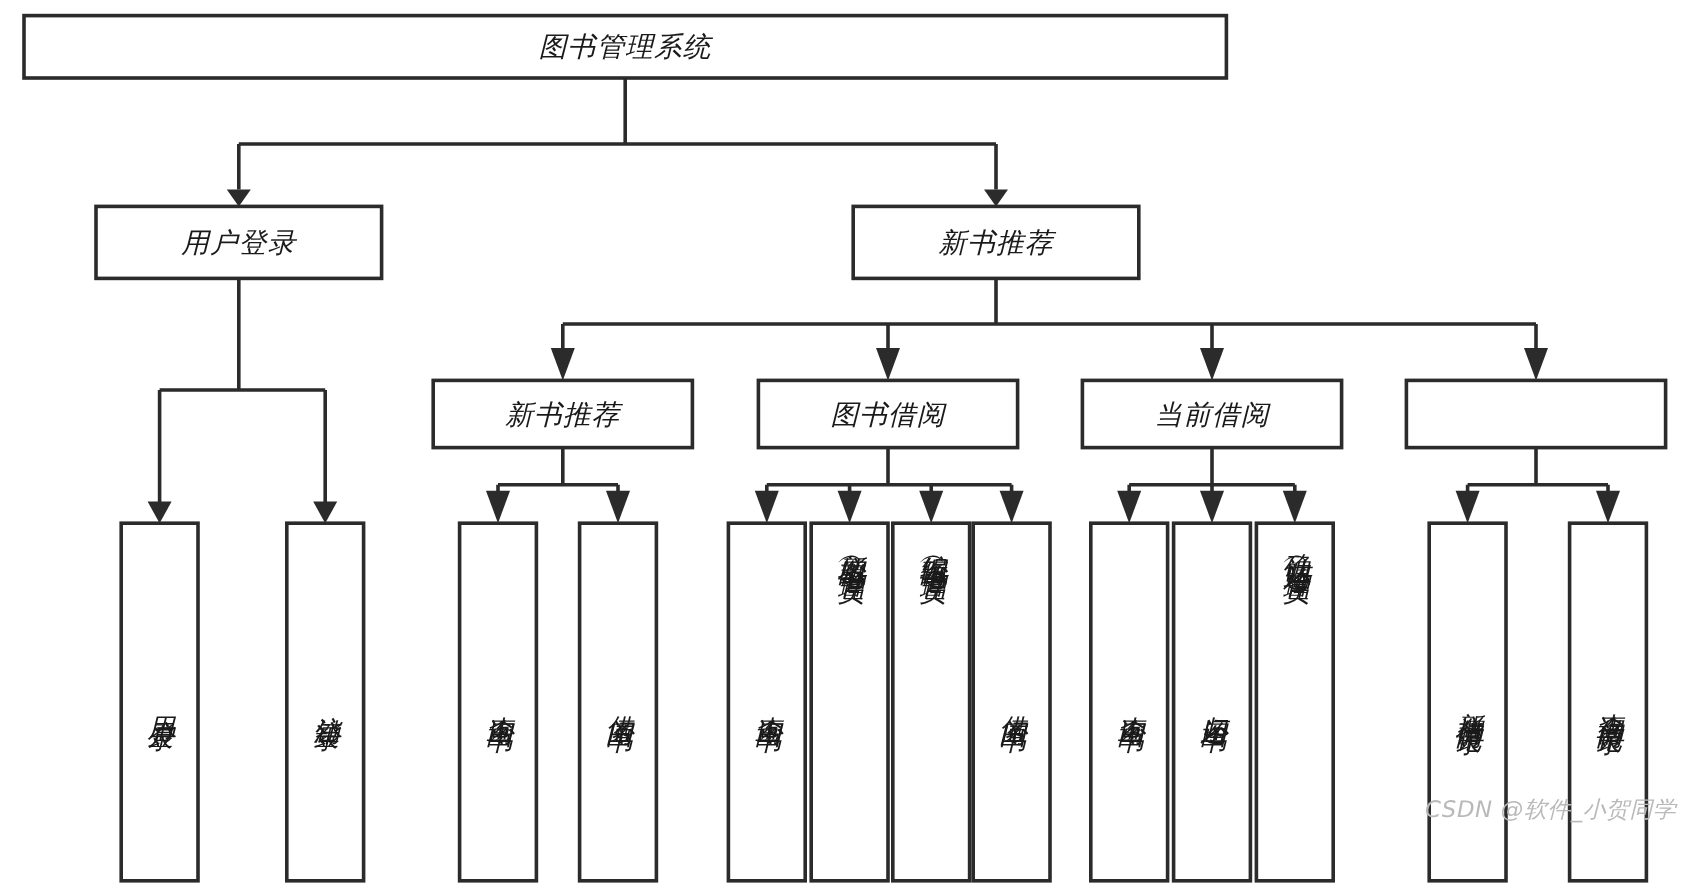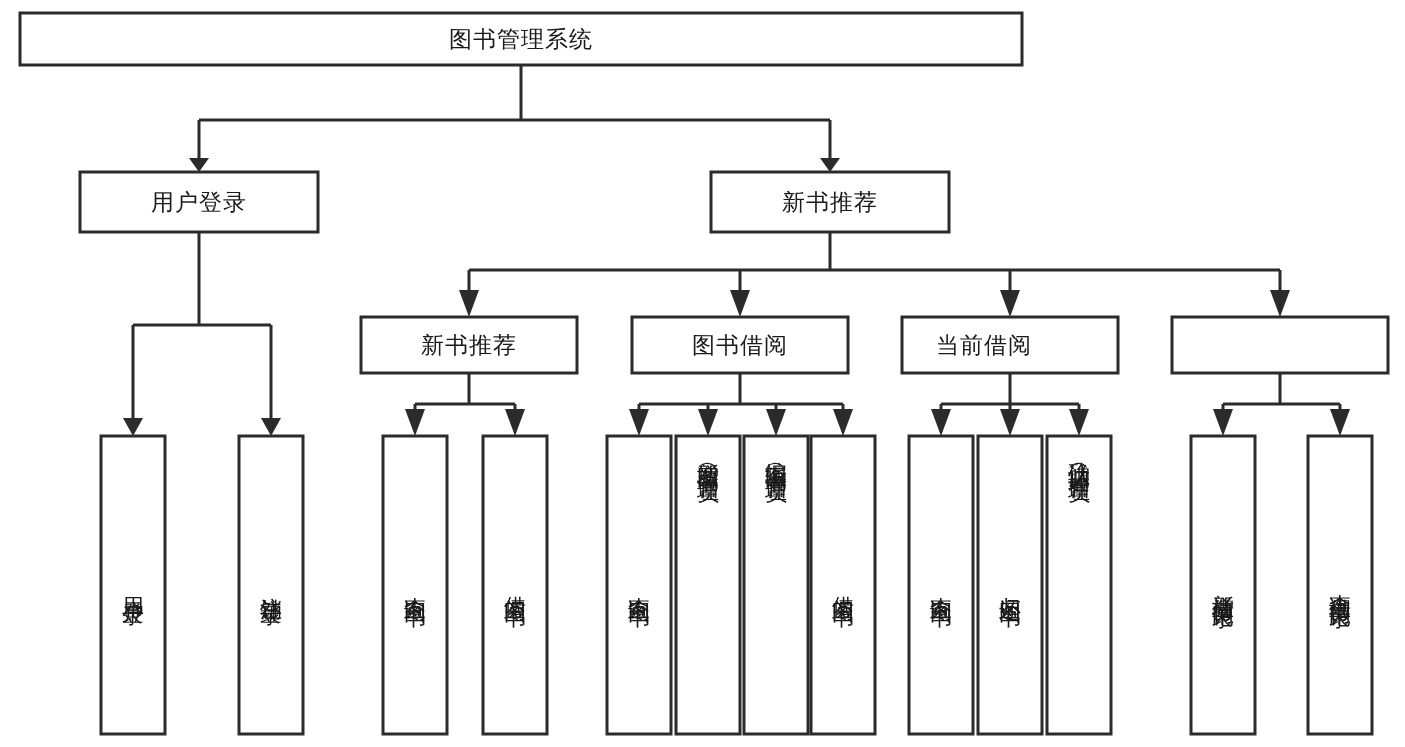--- a/index.html
+++ b/index.html
@@ -11,20 +11,21 @@
     width: 1405px;
     height: 747px;
     font-family: "DejaVu Sans", "Liberation Sans", sans-serif;
     overflow: hidden;
     position: relative;
   }
   #diagram-root {
     position: relative;
     width: 1405px;
     height: 696px;
+    font-style: italic;
   }
   svg#flowchart {
     position: absolute;
     left: 0;
     top: 0;
     width: 1405px;
     height: 747px;
     display: block;
   }
   .node-rect {
@@ -172,21 +173,21 @@
   </div>
 
   <div class="hlabel-wrap" style="left:361px; top:317px; width:216px; height:56px;">
     <span class="hlabel-text">新书推荐</span>
   </div>
 
   <div class="hlabel-wrap" style="left:632px; top:317px; width:216px; height:56px;">
     <span class="hlabel-text">图书借阅</span>
   </div>
 
-  <div class="hlabel-wrap" style="left:876px; top:317px; width:216px; height:56px;border-radius:18px;">
+  <div class="hlabel-wrap" style="left:902px; top:317px; width:216px; height:56px;border-radius:18px;">
     <span class="hlabel-text">当前借阅</span>
   </div>
 
 
   <div class="vlabel-wrap" style="left:101px; top:436px; width:64px; height:298px;">
     <span class="vlabel-text">用户登录</span>
   </div>
   <div class="vlabel-wrap" style="left:239px; top:436px; width:64px; height:298px;">
     <span class="vlabel-text">注销登录</span>
   </div>
@@ -221,14 +222,15 @@
     <span class="vlabel-text" style="margin-top:8px;">确认归还（管理员）</span>
   </div>
 
   <div class="vlabel-wrap" style="left:1191px; top:436px; width:64px; height:298px;">
     <span class="vlabel-text">新增借阅记录</span>
   </div>
   <div class="vlabel-wrap" style="left:1308px; top:436px; width:64px; height:298px;">
     <span class="vlabel-text">查询借阅记录</span>
   </div>
 
+  <div id="watermark">CSDN @软件_小贺同学</div>
 
 </div>
 
 </body></html>

